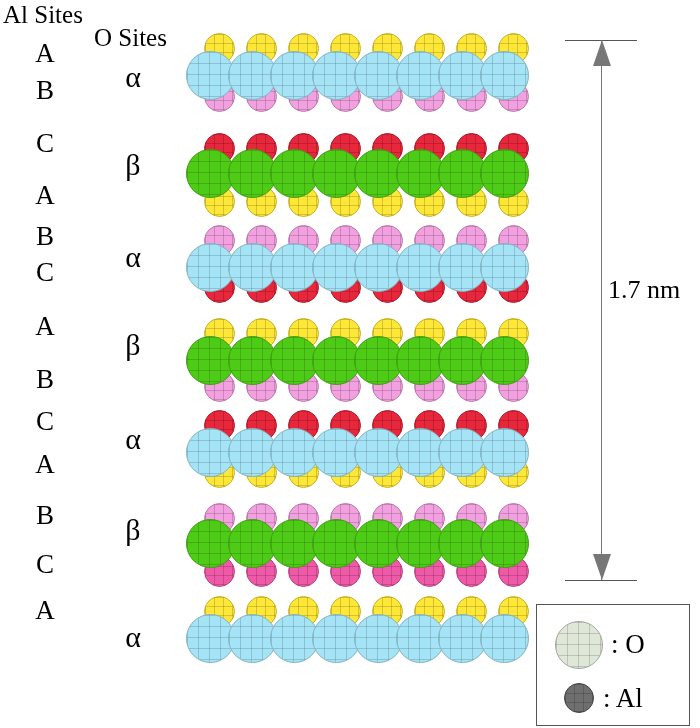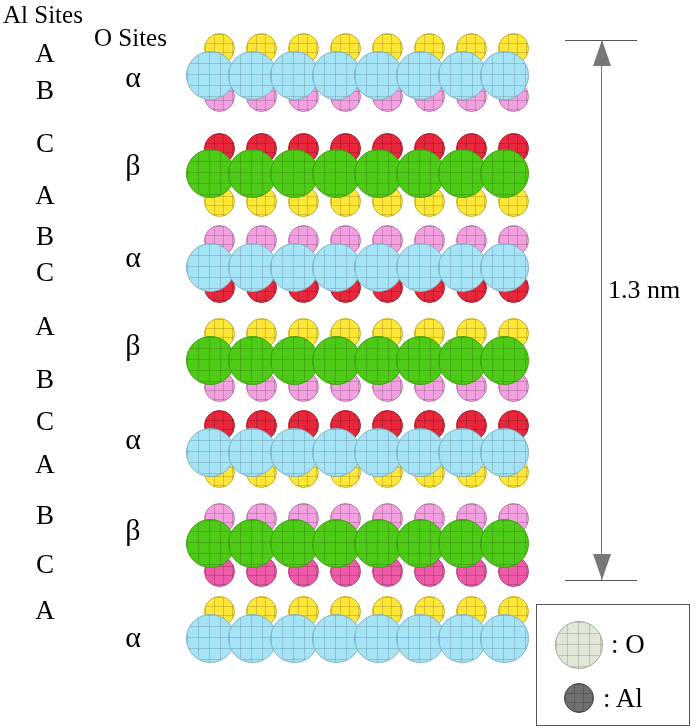--- a/index.html
+++ b/index.html
@@ -242,20 +242,20 @@
     <div class="sphere big" style="left: 480px; top: 614px; width: 47px; height: 47px; background: rgb(165, 228, 247); border: 1px solid rgb(129, 178, 193);"></div>
   </div>
 
 <div id="scalebar">
     <div class="tickline" style="left: 565px; top: 40px; width: 72px;"></div>
     <div class="tickline" style="left: 565px; top: 580px; width: 72px;"></div>
     <div class="arrowshaft" style="left: 601px; top: 40px; height: 540px;"></div>
     <div class="arrowhead ah-up" style="left: 593px; top: 40px;"></div>
     <div class="arrowhead ah-dn" style="left: 593px; top: 554px;"></div>
   </div>
-<div id="scale-text" style="left: 608px; top: 277px;">1.3 nm</div>
+<div id="scale-text" style="left: 608px; top: 277px;">1.7 nm</div>
 
 <div id="legend" style="left: 536px; top: 604px; width: 152px; height: 120px;">
   <div class="leg-row sphere big" id="leg-o-sym" style="left: 18px; top: 16px; width: 46px; height: 46px; border-radius: 50%; background: rgb(223, 232, 216); border: 1px solid rgb(161, 167, 156);"></div>
   <div class="leg-text" id="leg-o-txt" style="left: 74px; top: 26px;">: O</div>
   <div class="leg-row sphere" id="leg-al-sym" style="left: 27px; top: 78px; width: 28px; height: 28px; border-radius: 50%; background: rgb(111, 111, 111); border: 1px solid rgb(67, 67, 67);"></div>
   <div class="leg-text" id="leg-al-txt" style="left: 66px; top: 80px;">: Al</div>
 </div>
 
 </body></html>

